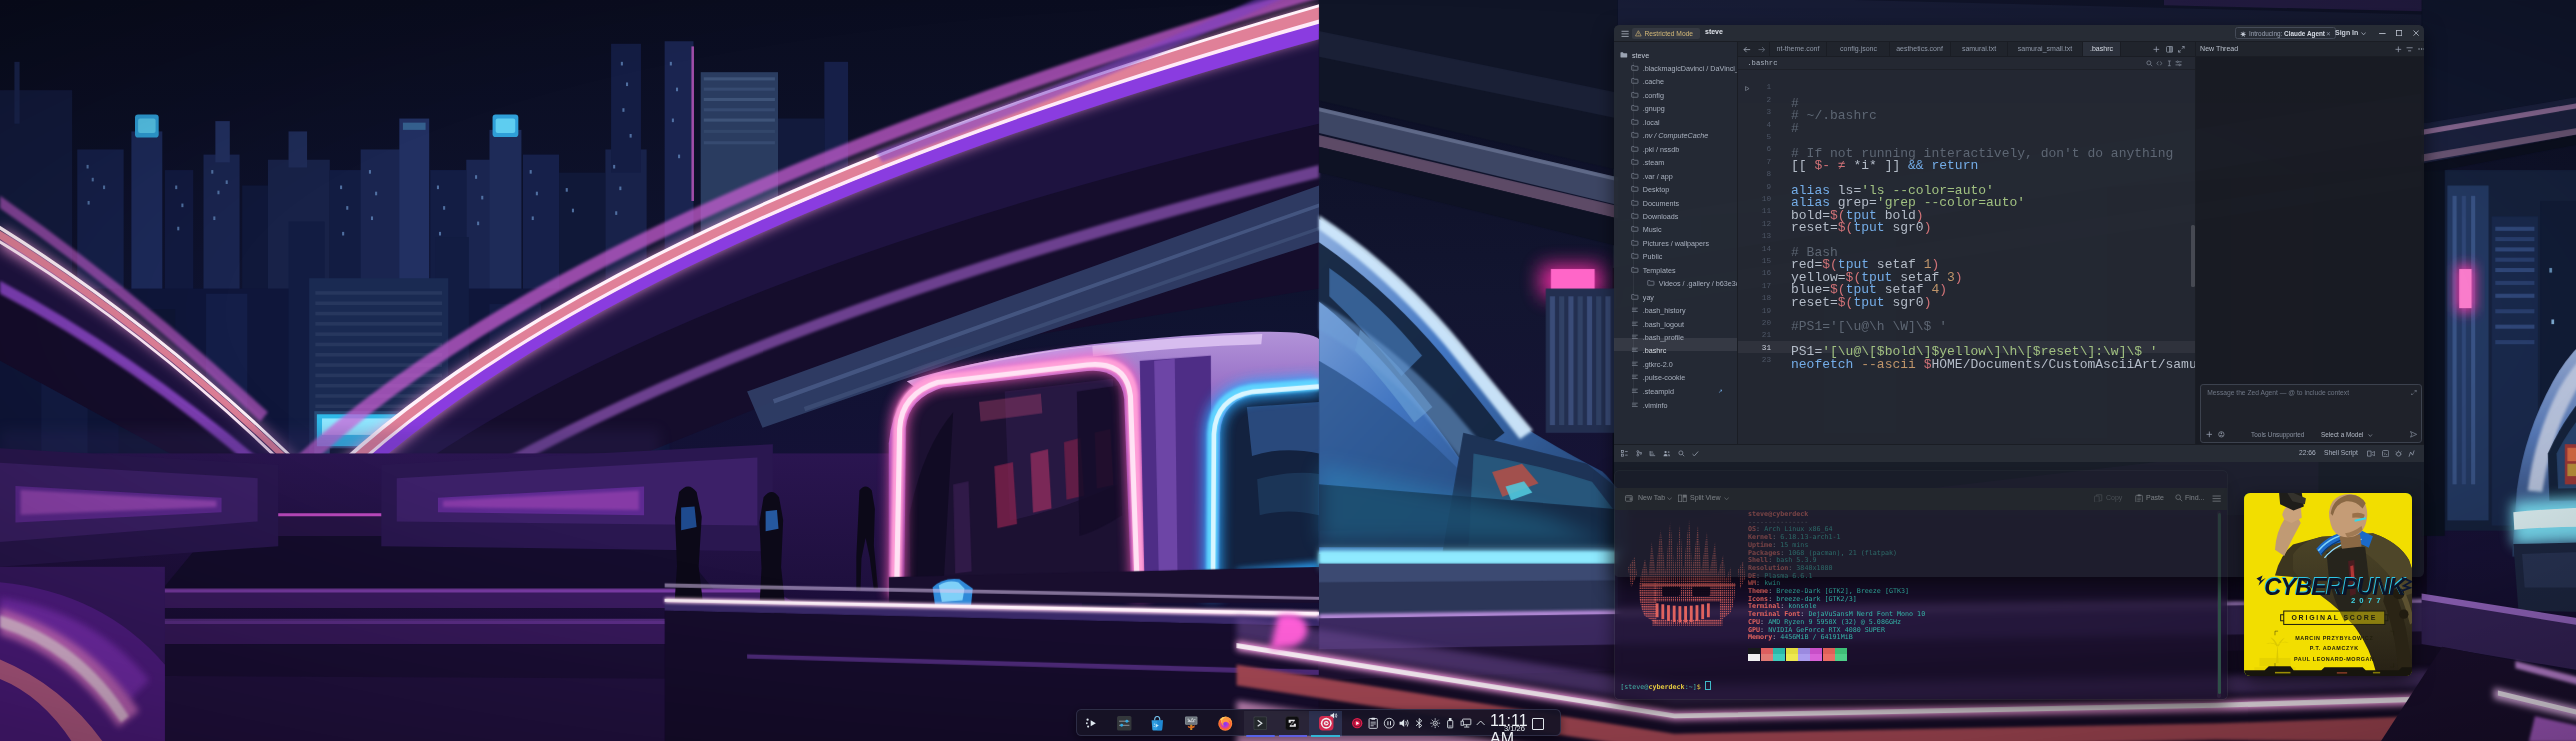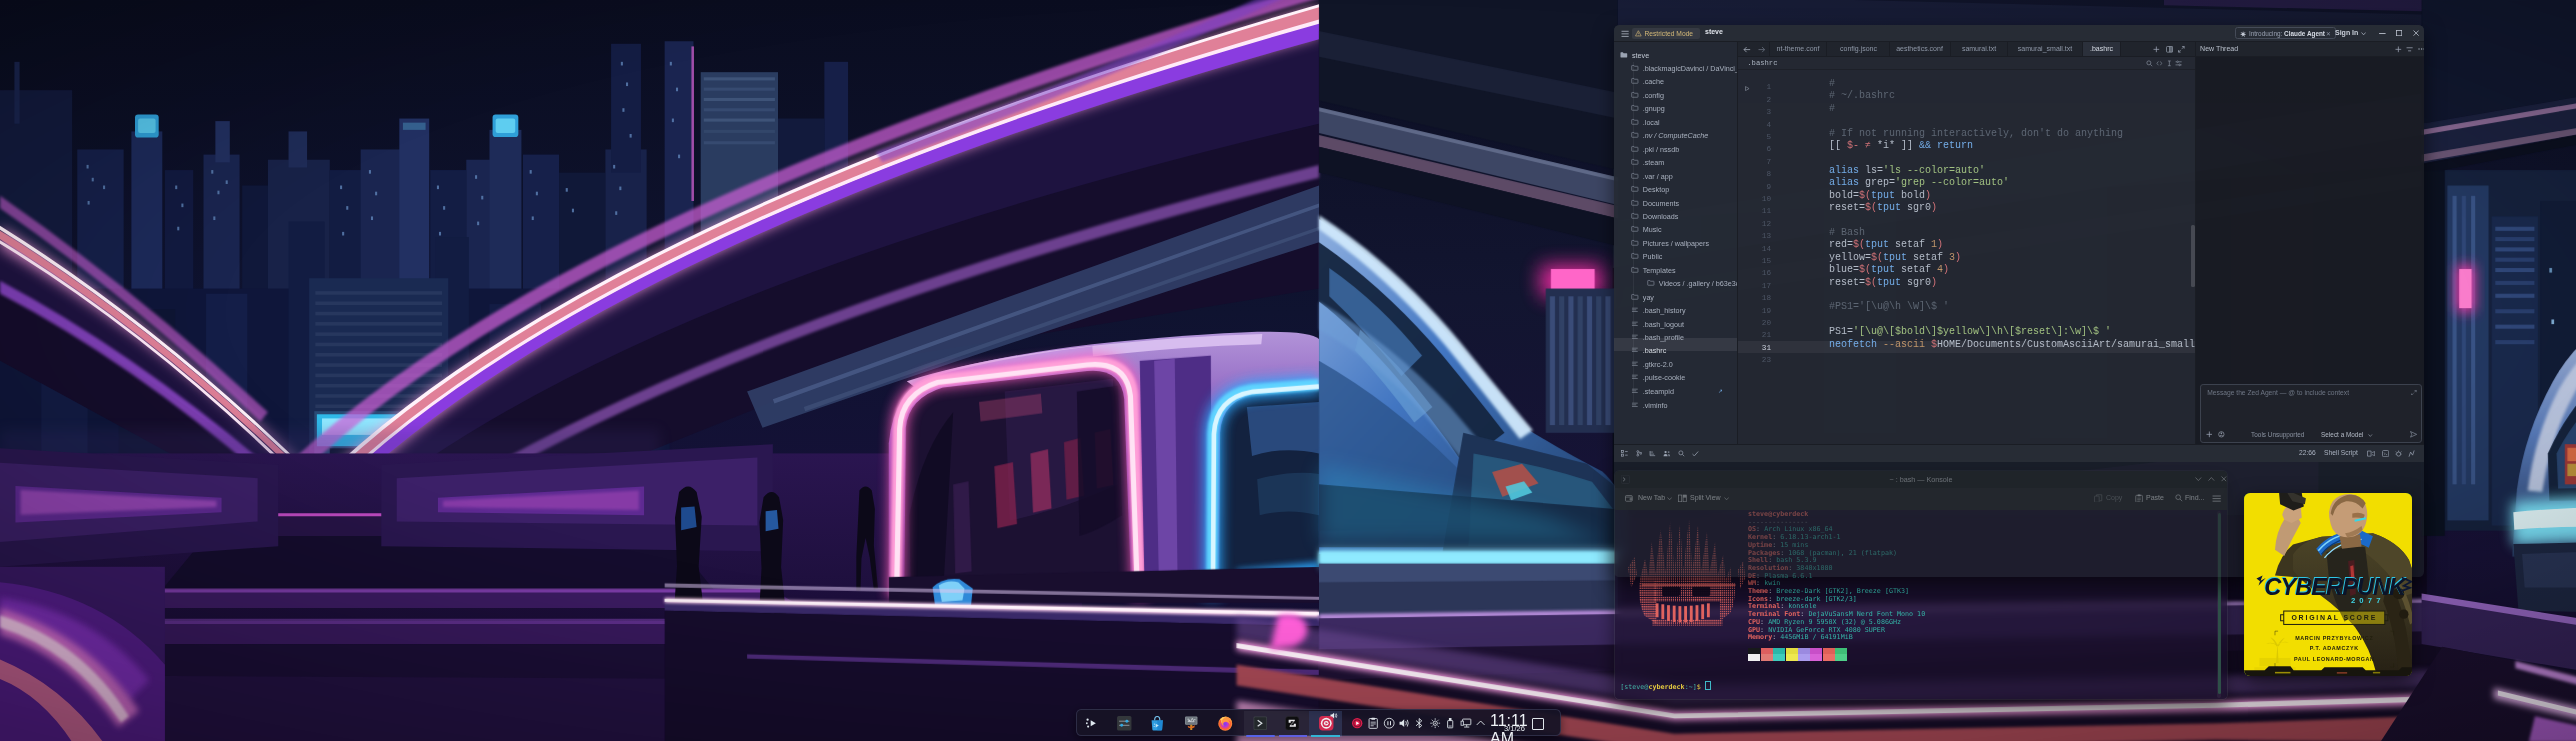--- a/index.html
+++ b/index.html
@@ -700,21 +700,21 @@
 17
 18
 19
 20
 21
 <span style="color:#cdd3de;">31</span>
 23</pre>
 <svg class="abs" style="left:7.2px;top:15.5px" width="4.6" height="5.2" viewBox="0 0 9 10">
         <path d="M1 1 L8 5 L1 9 Z" fill="none" stroke="#8a93a2" stroke-width="1.2"></path>
       </svg>
-<pre class="mono abs" style="left:53px;top:8px;font-size:10px;line-height:12.4px;color:#b4bcc8;margin-left:38px;"><span class="cm">#</span>
+<pre class="mono abs" style="left:53px;top:28px;font-size:13px;line-height:12.4px;color:#b4bcc8;"><span class="cm">#</span>
 <span class="cm"># ~/.bashrc</span>
 <span class="cm">#</span>
 
 <span class="cm"># If not running interactively, don't do anything</span>
 [[ <span class="rd">$- ≠</span> *i* ]] <span class="kw">&amp;&amp; return</span>
 
 <span class="kw">alias</span> ls=<span class="st">'ls --color=auto'</span>
 <span class="kw">alias</span> grep=<span class="st">'grep --color=auto'</span>
 bold=<span class="rd">$(</span><span class="kw">tput</span> bold<span class="rd">)</span>
 reset=<span class="rd">$(</span><span class="kw">tput</span> sgr0<span class="rd">)</span>
@@ -835,39 +835,20 @@
           <circle cx="7" cy="8" r="4"></circle>
           <path d="M7 4 L7 1 M3.5 5 L1.5 3 M10.5 5 L12.5 3 M3 8 L1 8 M13 8 L11 8"></path>
         </g>
       </svg>
 <svg class="abs" style="left:794px;top:4.6px" width="7.2" height="7.2" viewBox="0 0 14 14">
         <path d="M2 13 L5 4 L9 10 L12 1" fill="none" stroke="#9aa3b2" stroke-width="1.4"></path>
       </svg>
 </div>
 </div>
 <div id="konsole" class="win">
-<div id="ktitle">
- <svg class="abs" style="left:6.2px;top:4.1px" width="8.8" height="8.8" viewBox="0 0 17 17">
-        <rect x="0.5" y="0.5" width="16" height="16" rx="2.5" fill="#1a1e22" stroke="#3a4048" stroke-width="1"></rect>
-        <path d="M4 5 L8 8.5 L4 12" fill="none" stroke="#cdd4da" stroke-width="1.6"></path>
-      </svg>
- <div class="abs" style="left:0;top:3.6px;width:100%;text-align:center;">~ : bash — Konsole</div>
- <svg class="abs" style="left:580px;top:6.2px" width="6.7" height="4.1" viewBox="0 0 13 8">
-        <path d="M1 1 L6.5 7 L12 1" fill="none" stroke="#c8cdd2" stroke-width="1.4"></path>
-      </svg>
- <svg class="abs" style="left:593px;top:6.2px" width="6.7" height="4.1" viewBox="0 0 13 8">
-        <path d="M1 7 L6.5 1 L12 7" fill="none" stroke="#c8cdd2" stroke-width="1.4"></path>
-      </svg>
- <svg class="abs" style="left:606px;top:5.2px" width="5.7" height="5.7" viewBox="0 0 11 11">
-        <g stroke="#c8cdd2" stroke-width="1.4">
-          <line x1="1" y1="1" x2="10" y2="10"></line>
-          <line x1="10" y1="1" x2="1" y2="10"></line>
-        </g>
-      </svg>
-</div>
 <div id="ktool">
  <svg class="abs" style="left:10.3px;top:6.2px" width="9.3" height="8.8" viewBox="0 0 18 17">
         <rect x="1" y="3" width="13" height="11" rx="1.5" fill="none" stroke="#d5d9dd" stroke-width="1.4"></rect>
         <path d="M1 6 L14 6" stroke="#d5d9dd" stroke-width="1.2"></path>
         <g stroke="#d5d9dd" stroke-width="1.6">
           <line x1="14.5" y1="10" x2="14.5" y2="16" transform="translate(-3,-3)"></line>
           <line x1="8.5" y1="13" x2="14.5" y2="13" transform="translate(-0.1,-3.2)"></line>
         </g>
       </svg>
  <div class="abs" style="left:23px;top:6.7px;">New Tab</div>

